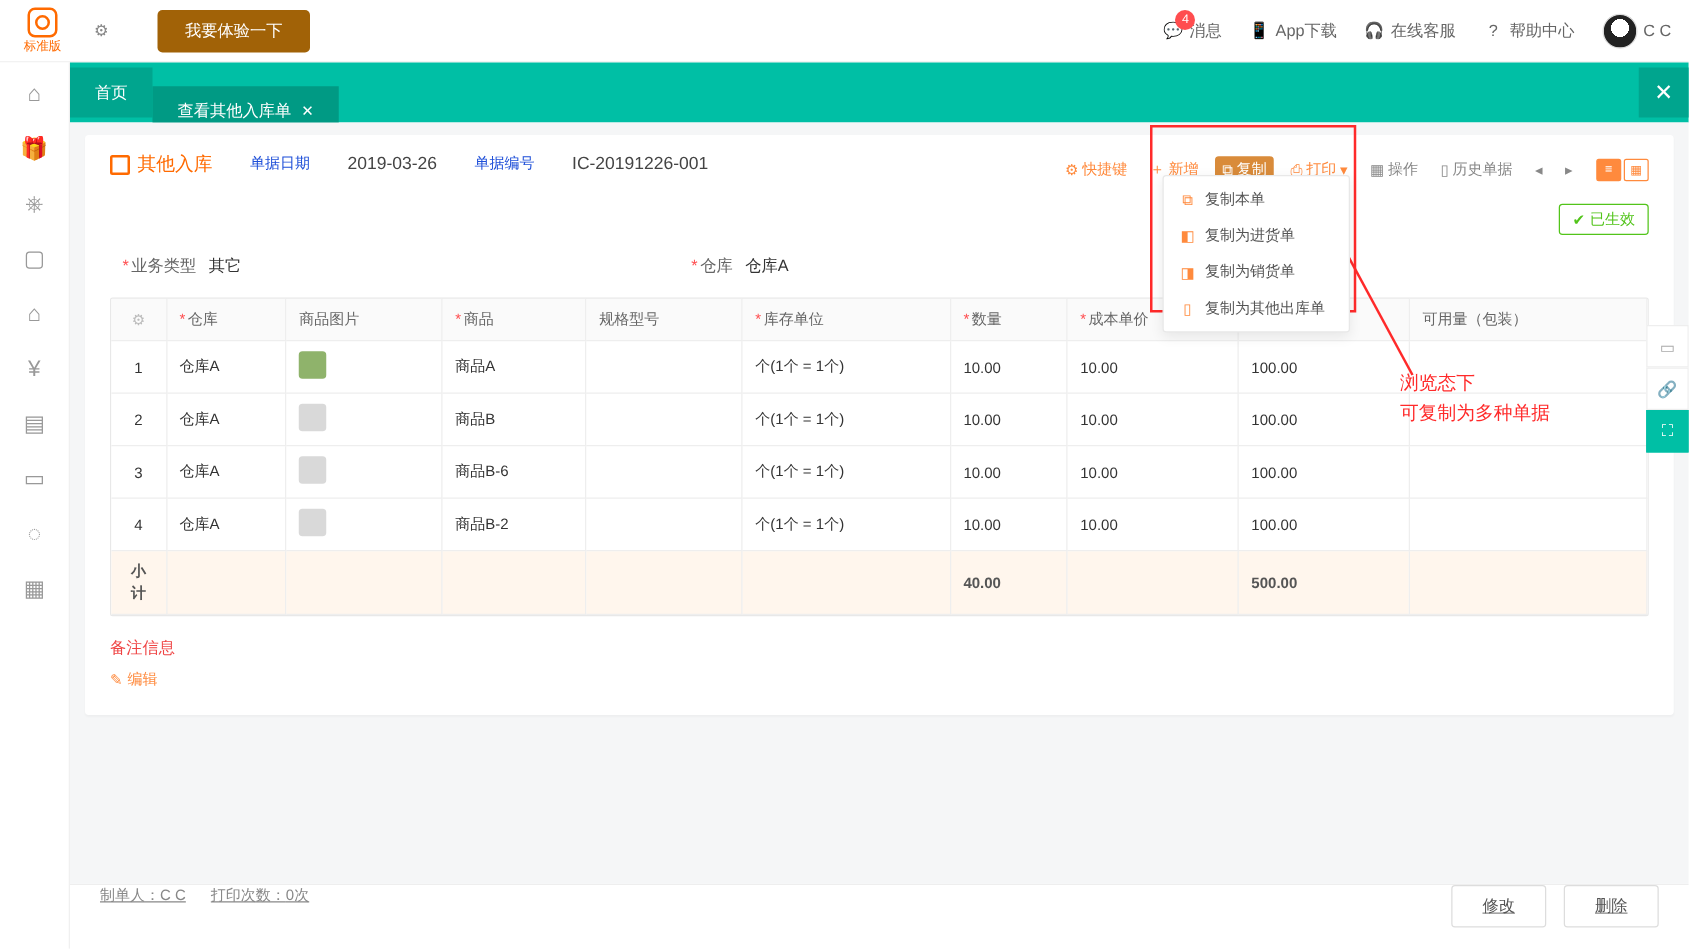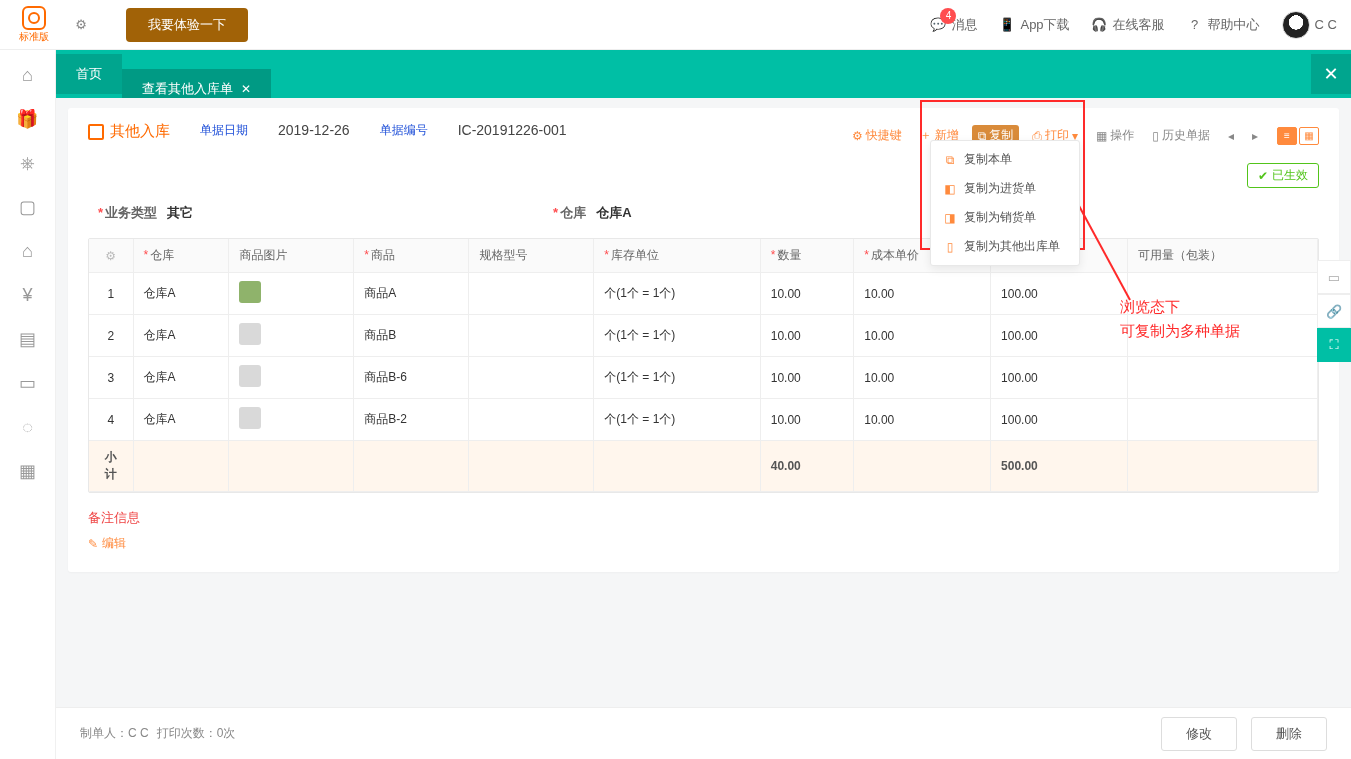--- a/index.html
+++ b/index.html
@@ -64,21 +64,21 @@
 .dropdown { position: absolute; top: 140px; left: 930px; width: 150px; background: #fff; border: 1px solid #e8e8e8; box-shadow: 0 3px 10px rgba(0,0,0,0.08); border-radius: 3px; padding: 4px 0; z-index: 6; }
 .dd-item { display: flex; align-items: center; gap: 7px; padding: 6px 12px; cursor: pointer; color: #555; font-size: 12px; }
 .dd-ic { width: 14px; height: 14px; display: inline-flex; align-items: center; justify-content: center; font-size: 12px; color: #ff8a3d; }
 
 
 .status-row { display: flex; justify-content: flex-end; padding: 4px 20px 10px; }
 .status-badge { border: 1px solid #52c41a; color: #52c41a; border-radius: 3px; padding: 3px 10px; font-size: 12px; display: inline-flex; align-items: center; gap: 4px; }
 
 
 .form-row { display: flex; gap: 60px; padding: 6px 30px 16px; }
-.form-item { display: flex; align-items: flex-end; gap: 10px; font-size: 13px; font-weight: bold; }
+.form-item { display: flex; align-items: flex-end; gap: 10px; font-size: 13px; }
 .req { color: #ff4d4f; margin-right: 2px; }
 .form-lbl { color: #666; }
 .form-val { color: #333; }
 
 
 .table-wrap { margin: 0 20px 16px; border: 1px solid #e8e8e8; border-radius: 2px; overflow: hidden; }
 table { width: 100%; border-collapse: collapse; font-size: 12px; }
 th, td { border-right: 1px solid #eee; border-bottom: 1px solid #eee; padding: 8px 10px; text-align: left; background: #fff; }
 th { background: #fafafa; color: #666; font-weight: normal; }
 th .req { color: #ff4d4f; }
@@ -88,21 +88,21 @@
 .prod-img { width: 22px; height: 22px; background: #8fb36b; border-radius: 3px; display: inline-block; }
 .prod-img.gray { background: #d9d9d9; }
 
 
 .remark { padding: 0 20px 20px; }
 .remark-title { font-size: 13px; color: #ef4444; margin-bottom: 8px; }
 .remark-empty { color: #bbb; font-size: 12px; margin-bottom: 8px; }
 .edit-link { color: #ff8a3d; font-size: 12px; cursor: pointer; display: inline-flex; align-items: center; gap: 4px; }
 
 
-.footer { height: 52px; border-top: 1px solid #eee; background: #fff; display: flex; align-items: center; padding: 0 24px; gap: 8px; color: #888; font-size: 12px; }
+.footer { height: 52px; border-top: 1px solid #eee; background: #fff; display: flex; align-items: flex-start; padding: 0 24px; gap: 20px; color: #888; font-size: 12px; text-decoration: underline; }
 .footer-actions { margin-left: auto; display: flex; gap: 14px; }
 .btn { border: 1px solid #ddd; background: #fff; padding: 7px 24px; border-radius: 3px; cursor: pointer; color: #555; font-size: 13px; }
 
 
 .right-float { position: absolute; right: 0; top: 260px; display: flex; flex-direction: column; }
 .rf-item { width: 34px; height: 34px; background: #fff; border: 1px solid #eee; display: flex; align-items: center; justify-content: center; color: #aaa; cursor: pointer; }
 .rf-item.teal { background: #00bfa5; color: #fff; border-color: #00bfa5; }
 
 
 .anno-arrow { position: absolute; top: 160px; left: 1060px; width: 80px; height: 150px; pointer-events: none; z-index: 4; }
@@ -176,21 +176,21 @@
 
       <div class="page">
         <div class="card">
 
           <div class="title-row">
             <span class="page-tab">
               <span class="page-tab-icon"></span>
               <span>其他入库</span>
             </span>
             <span class="meta-lbl">单据日期</span>
-            <span class="meta-val">2019-12-26</span>
+            <span class="meta-val">2019-03-26</span>
             <span class="meta-lbl">单据编号</span>
             <span class="meta-val">IC-20191226-001</span>
 
             <div class="title-actions">
               <span class="act shortcut">
                   <span class="small-ic">⚙</span>
                   <span>快捷键</span>
                 </span>
               <span class="act">
                   <span class="small-ic">＋</span>

